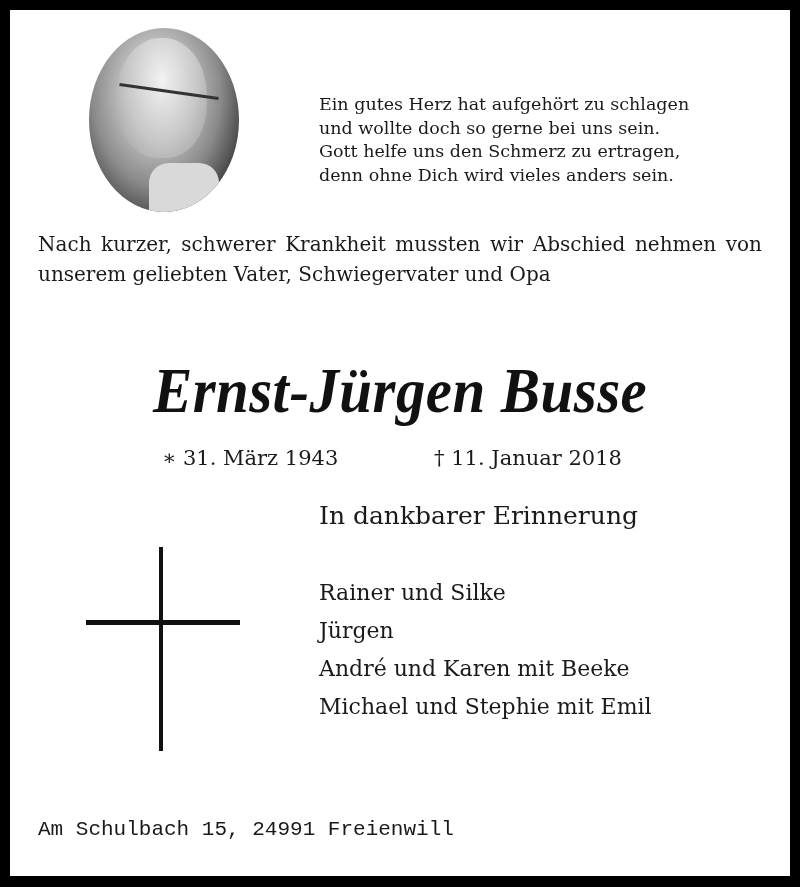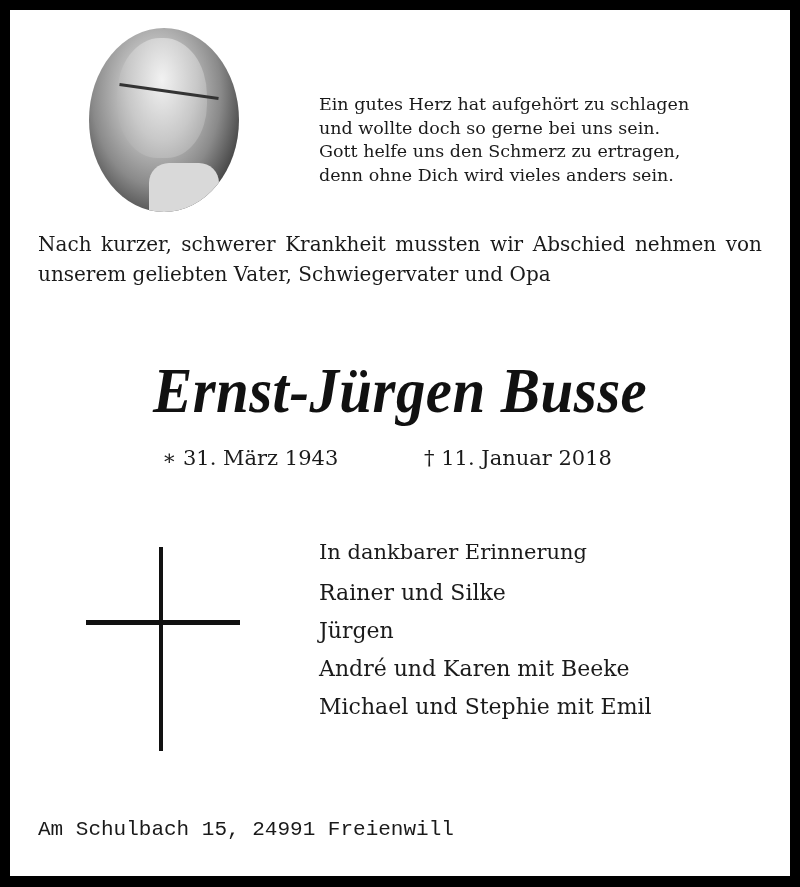--- a/index.html
+++ b/index.html
@@ -10,22 +10,22 @@
            background: radial-gradient(ellipse at 45% 35%, #e6e6e6 0%, #bdbdbd 30%, #8a8a8a 55%, #3c3c3c 80%, #2a2a2a 100%); overflow:hidden; }
   .photo .head { position:absolute; left:28px; top:10px; width:90px; height:120px; border-radius:48% 48% 45% 45%;
            background: radial-gradient(ellipse at 50% 35%, #f2f2f2 0%, #c8c8c8 55%, #9a9a9a 100%); }
   .photo .glasses { position:absolute; left:30px; top:62px; width:100px; height:3px; background:#333; transform:rotate(8deg); }
   .photo .shirt { position:absolute; left:60px; top:135px; width:70px; height:60px; background:#d9d9d9; border-radius:20px 20px 0 0; }
   .poem { position:absolute; left:309px; top:36px; font-size:17.5px; line-height:23.5px;margin-top:47px; }
   .intro { position:absolute; left:28px; top:220px; width:724px; font-size:20px; line-height:29.5px; text-align:justify; text-align-last:left; }
   .name { position:absolute; left:0; top:344px; width:780px; text-align:center; font-family:"Liberation Serif", serif;
           font-style:italic; font-weight:bold; font-size:64px; letter-spacing:0.5px; color:#111; transform:scaleX(0.92); }
   .dates { position:absolute; top:436px; font-size:21px; }
-  .birth { left:152px; } .death { left:414px; }
-  .remember { position:absolute; left:309px; top:530px; font-size:21px; }
+  .birth { left:152px; } .death { left:424px; }
+  .remember { position:absolute; left:309px; top:491px; font-size:25px; }
   .cross-v { position:absolute; left:149px; top:537px; width:4px; height:204px; background:#111; }
   .cross-h { position:absolute; left:76px; top:610px; width:154px; height:5px; background:#111; }
   .mourners { position:absolute; left:309px; top:564px; font-size:22px; line-height:38px; font-weight:normal; }
   .address { position:absolute; left:28px; top:808px; font-size:21px;font-family:Liberation Mono, monospace; }
 </style>
 </head>
 <body>
 
 <div class="sheet">
   <div class="photo">

